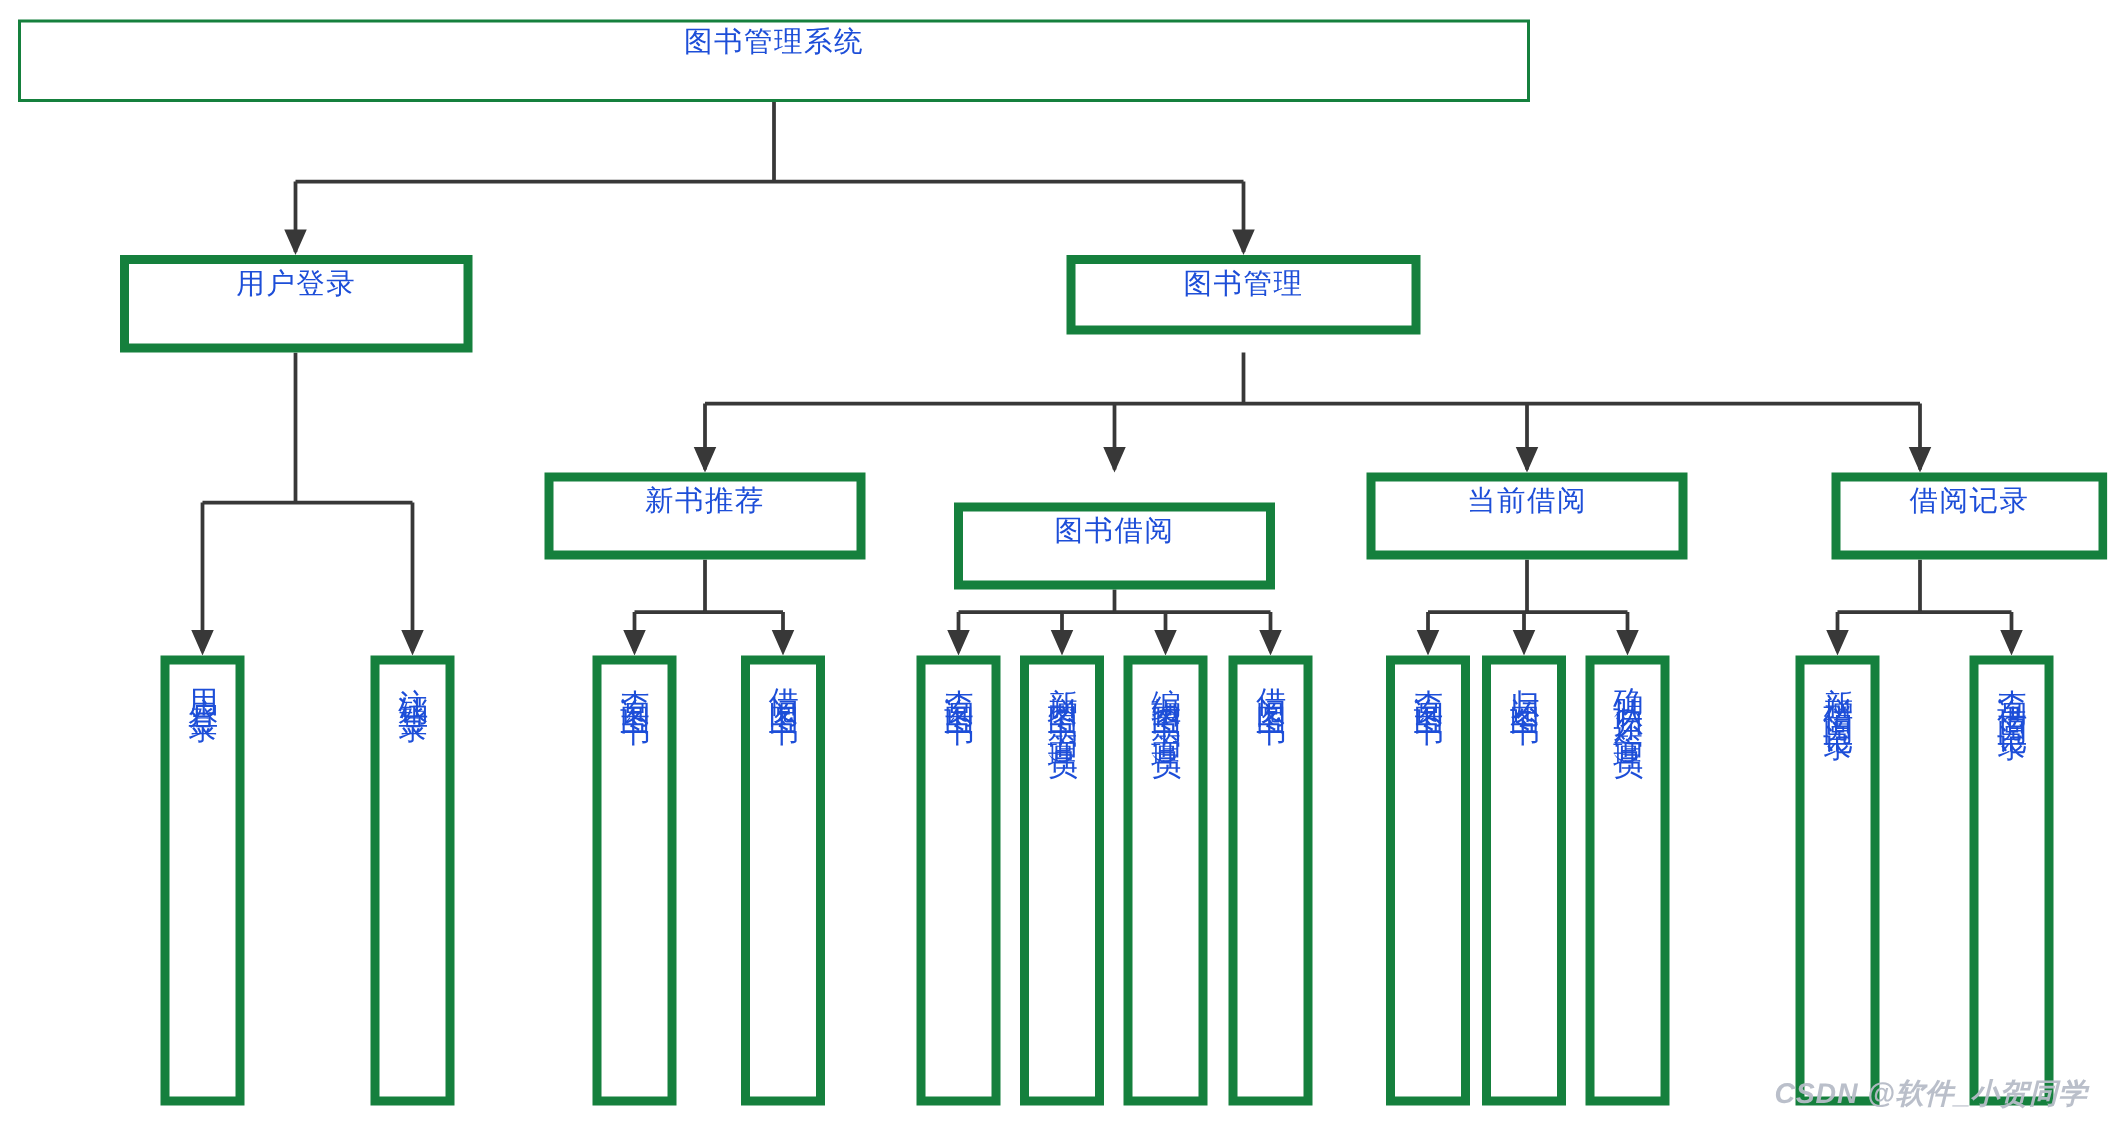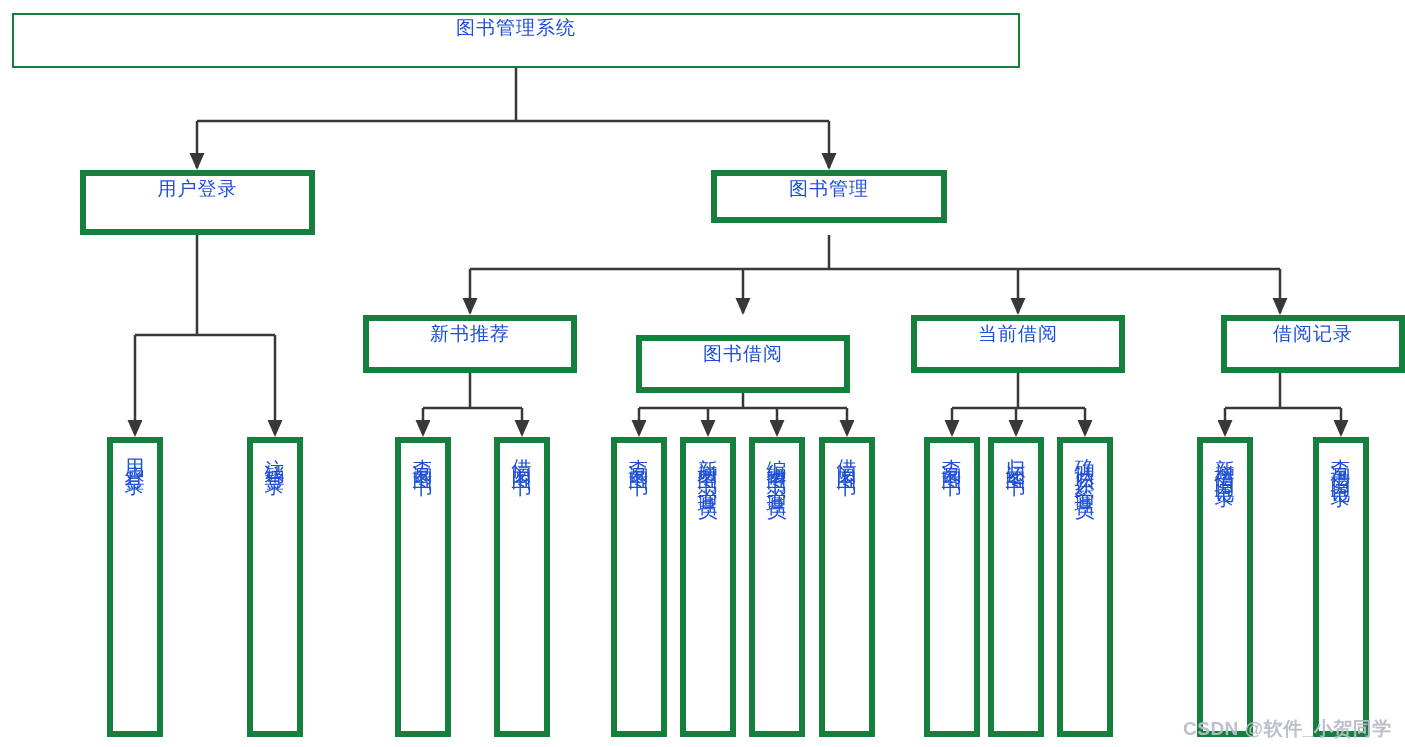--- a/index.html
+++ b/index.html
@@ -39,20 +39,21 @@
     white-space: nowrap;
   }
   .watermark {
     position: absolute;
     z-index: 2;
     font-size: 19px;
     font-weight: 600;
     color: rgba(182, 188, 199, 0.95);
     letter-spacing: 0.5px;
     white-space: nowrap;
+    font-style: italic;
   }
 </style>
 </head>
 <body>
 
 <div class="stage">
 
   <svg class="wires" width="1405" height="747" viewBox="0 0 1405 747" aria-hidden="true">
     <path fill="none" stroke="#383838" stroke-width="2.5" d="M516 68 V121 M197 121 H829 M197 121 V168 M829 121 V168
              M829 235 V269 M470 269 H1280 M470 269 V313 M743 269 V313 M1018 269 V313 M1280 269 V313

